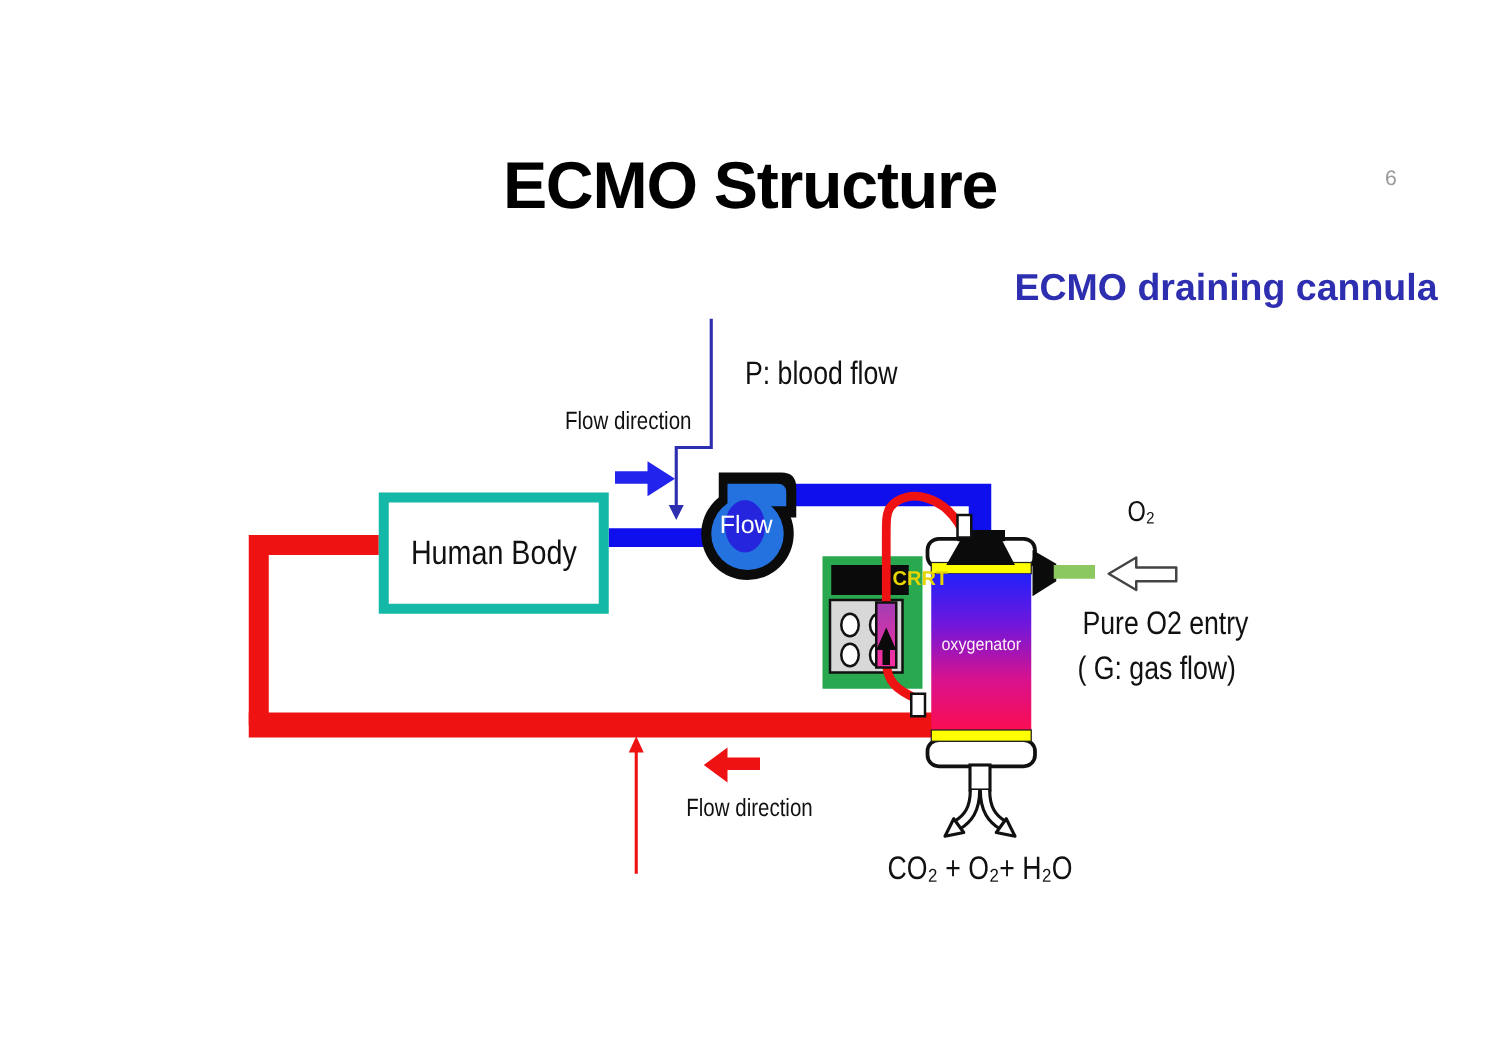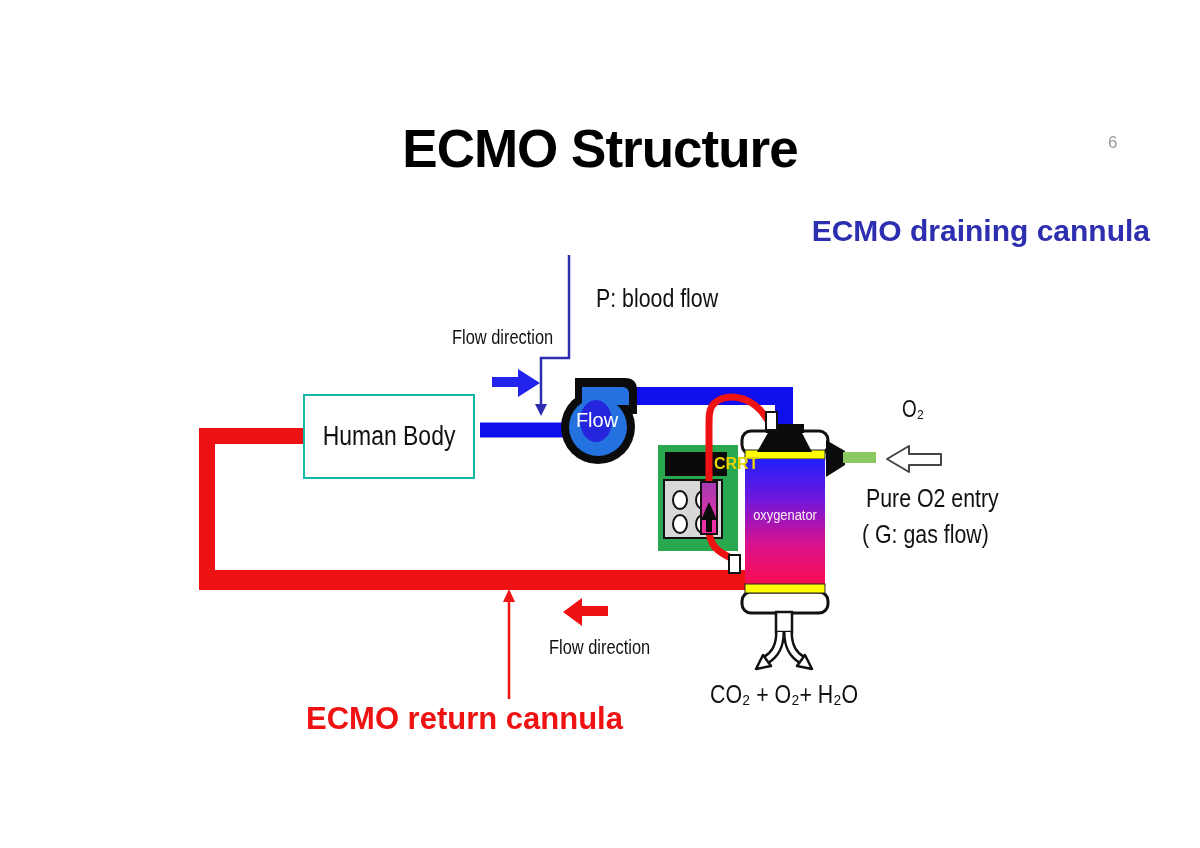--- a/index.html
+++ b/index.html
@@ -18,21 +18,21 @@
   .flowtop{left:452px;top:326px;font-size:20px;}
   .flowbot{left:549px;top:636px;font-size:20px;}
   .o2lab{left:902px;top:396px;font-size:23px;}
   .pure{left:866px;top:483px;font-size:26px;}
   .gas{left:862px;top:519px;font-size:26px;}
   .exh{left:710px;top:679px;font-size:26px;}
   .pumplab{left:558px;top:409px;width:78px;text-align:center;font-size:20px;color:#fff;}
   .crrtlab{left:666px;top:452px;width:44px;height:24px;line-height:24px;text-align:center;
            font-size:16px;font-weight:bold;color:var(--crrt-text,#e8d500);margin-left:48px;}
   .oxlab{left:745px;top:507px;width:80px;text-align:center;font-size:14px;color:#ffeef6;transform:scaleX(.92);transform-origin:50% 50%;}
-  .humanbody{left:303px;top:394px;width:168px;height:81px;border:2px solid #14b8a6;background:#fff;
+  .humanbody{left:303px;top:394px;width:168px;height:81px;border:8px solid #14b8a6;background:#fff;
              display:flex;align-items:center;justify-content:center;font-size:27px;color:#111;}
   .humanbody span{transform:scaleX(.85);white-space:nowrap;}
 
   
   .tube-red{stroke:var(--return-line,#ee1212);fill:none;}
   .tube-blue{stroke:var(--drain-line,#0f0fee);fill:none;}
   .thin-red{stroke:var(--return-line,#ee1212);fill:none;}
   .fill-red{fill:var(--return-line,#ee1212);}
   .fill-bluearrow{fill:var(--blue-arrow,#2323ee);}
   .navy{stroke:var(--draining-text,#2e2eb0);fill:none;}
@@ -132,21 +132,20 @@
 
     <g>
       <path d="M 509 699 V 598" stroke-width="2.5" class="thin-red"></path>
       <polygon points="503,602 515,602 509,589" class="fill-red"></polygon>
     </g>
   </svg>
 
   <div class="abs title">ECMO Structure</div>
   <div class="abs pagenum">6</div>
   <div class="abs draining">ECMO draining cannula</div>
-  <div class="abs return">ECMO return cannula</div>
   <div class="abs bloodflow cond">P: blood flow</div>
   <div class="abs flowtop cond">Flow direction</div>
   <div class="abs flowbot cond">Flow direction</div>
   <div class="abs o2lab cond">O₂</div>
   <div class="abs pure cond">Pure O2 entry</div>
   <div class="abs gas cond">( G: gas flow)</div>
   <div class="abs exh cond">CO₂ + O₂+ H₂O</div>
   <div class="abs pumplab">Flow</div>
   <div class="abs crrtlab">CRRT</div>
   <div class="abs oxlab">oxygenator</div>

